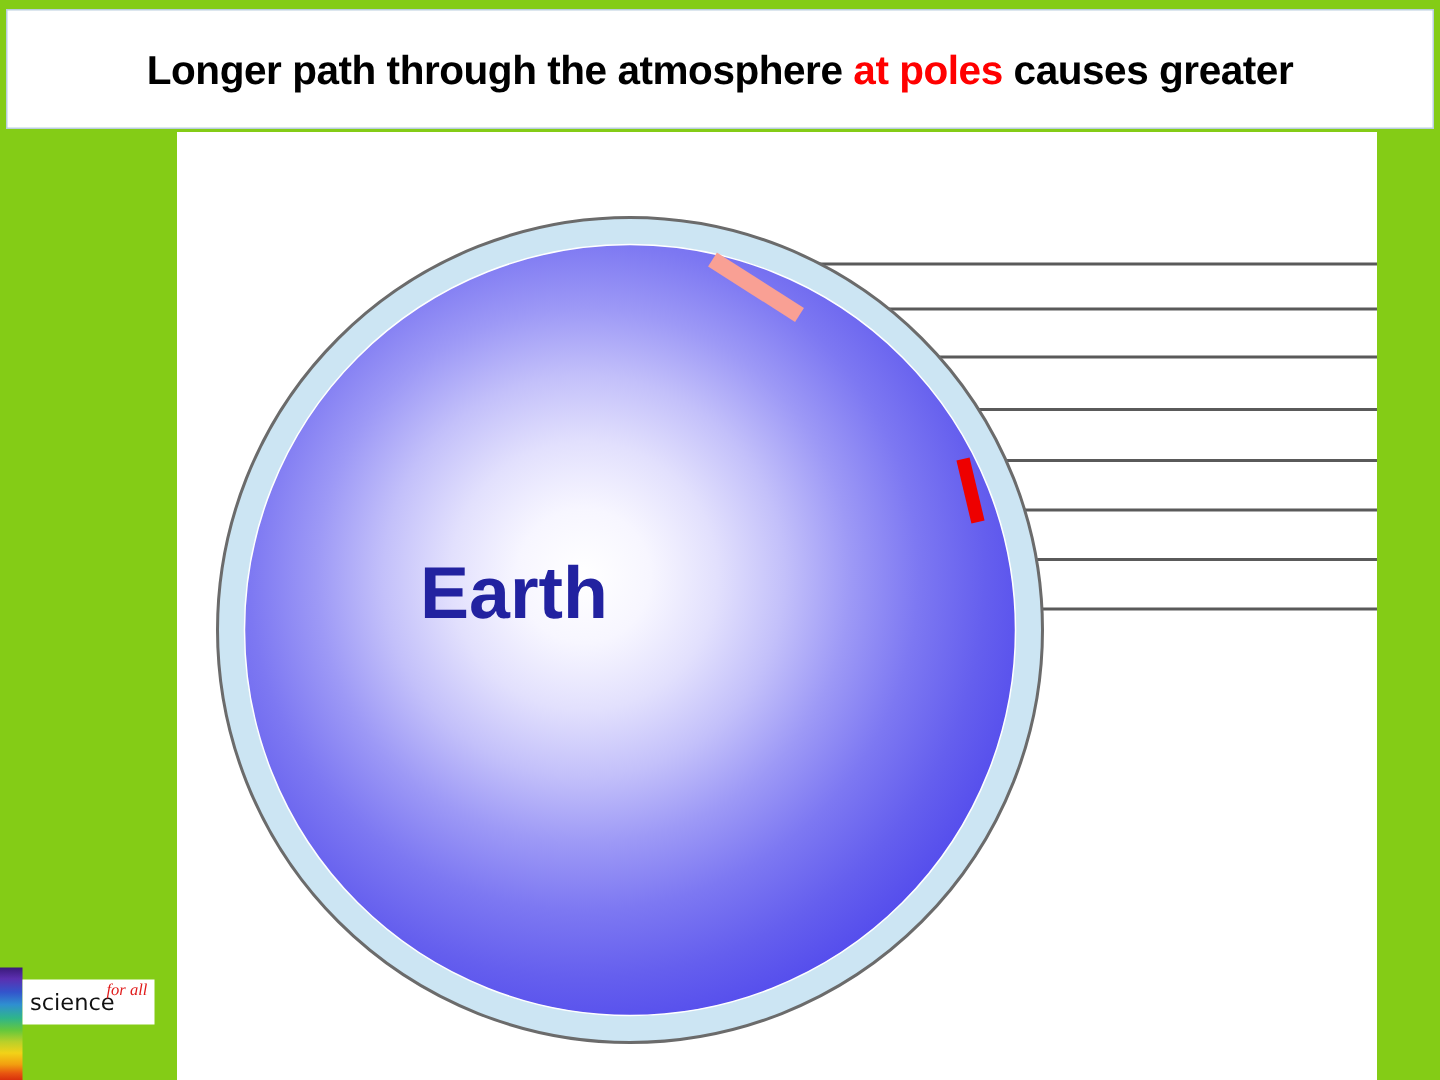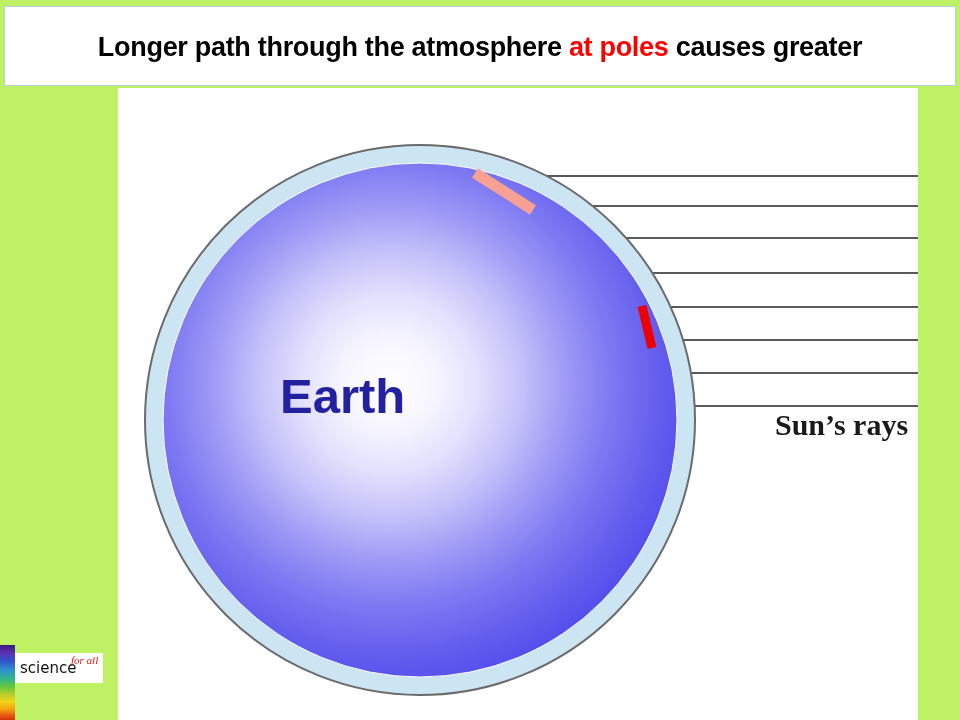--- a/index.html
+++ b/index.html
@@ -14,21 +14,21 @@
     position: relative;
     overflow: hidden;
     font-family: "Liberation Sans", sans-serif;
   }
 
   
   #slide {
     position: absolute;
     left: 0; top: 0;
     width: 960px; height: 720px;
-    background: #bef264;
+    background: #84cc16;
   }
 
   
   #title-banner {
     position: absolute;
     left: 4px;
     top: 6px;
     width: 952px;
     height: 80px;
     background: #ffffff;
@@ -201,21 +201,20 @@
 
       <circle cx="302" cy="332" r="257" fill="url(#earthGrad)" stroke="#ffffff" stroke-width="1"></circle>
 
       <line x1="524" y1="218" x2="534" y2="260" stroke="#ee0000" stroke-width="9" stroke-linecap="butt"></line>
 
       <line x1="357" y1="85" x2="415" y2="122" stroke="#f9a094" stroke-width="11" stroke-linecap="butt"></line>
     </svg>
 
     <div id="earth-label">Earth</div>
 
-    <div id="sun-rays-label">Sun’s rays</div>
 
   </div>
 
   <div id="logo-block">
     <div id="logo-spectrum"></div>
     <div id="logo-card">
       <span id="logo-science">science</span>
       <span id="logo-forall">for all</span>
     </div>
   </div>

